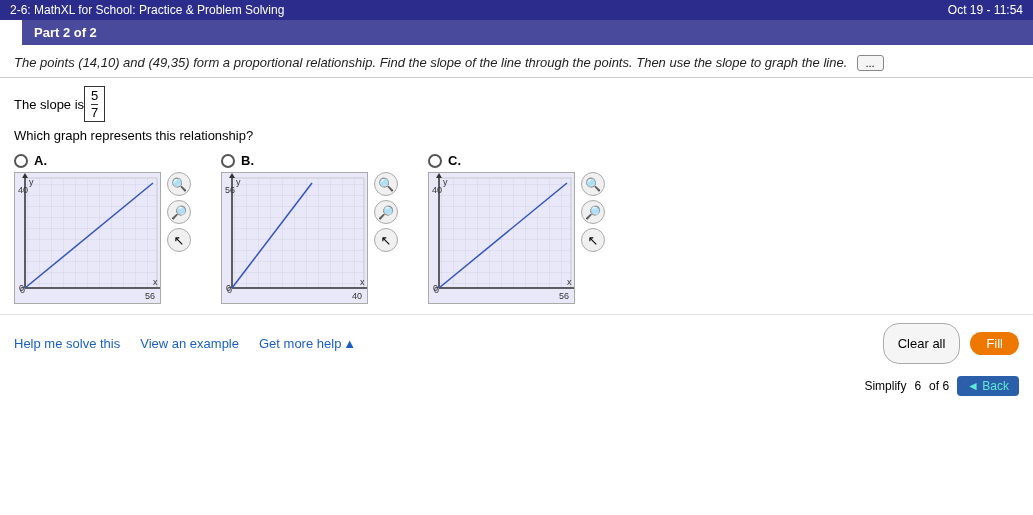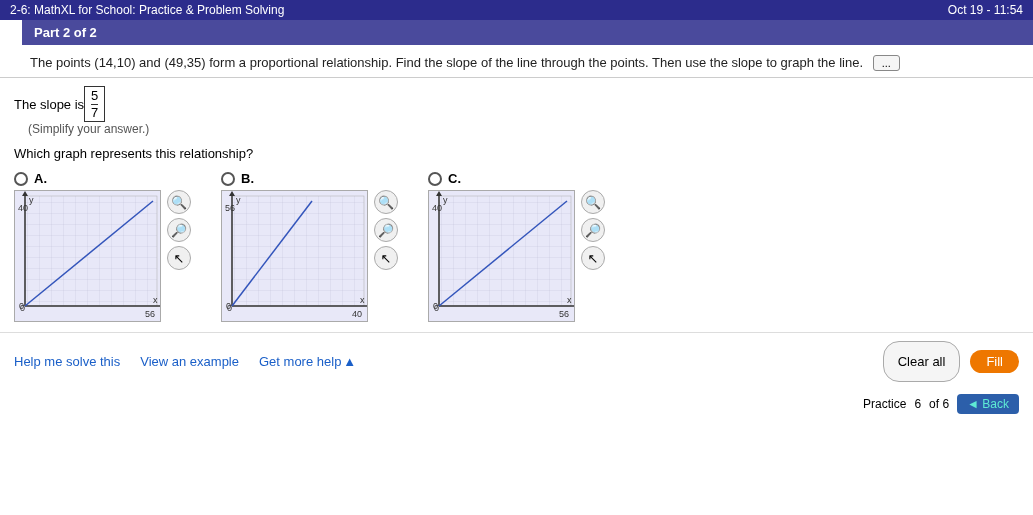--- a/index.html
+++ b/index.html
@@ -21,22 +21,23 @@
     }
     .part-bar {
       background: #4a4a9c;
       color: #fff;
       padding: 5px 12px;
       font-size: 13px;
       font-weight: bold;
       margin-left: 22px;
     }
     .question-area {
-      padding: 10px 14px 6px 30px;
+      padding: 10px 14px 6px 14px;
       border-bottom: 1px solid #ccc;
+      font-style: italic;
     }
     .question-text {
       font-size: 13px;
       color: #222;
       margin-bottom: 8px;
     }
     .expand-btn {
       display: inline-block;
       border: 1px solid #888;
       border-radius: 3px;
@@ -223,21 +224,20 @@
 </div>
 
 <div class="slope-section">
   <div class="slope-text">
     <span>The slope is</span>
     <span class="fraction">
       <span class="fraction-top">5</span>
       <span class="fraction-bottom">7</span>
     </span>
   </div>
-  <div class="simplify-note">(Simplify your answer.)</div>
 </div>
 
 <div class="which-graph">Which graph represents this relationship?</div>
 
 <div class="graphs-row">
 
   <div class="graph-option">
     <div class="option-label-row">
       <div class="radio-circle"></div>
       <span class="option-letter">A.</span>
@@ -364,17 +364,17 @@
     <a class="help-link">Get more help</a>
     <span> ▲</span>
   </span>
   <div class="bottom-right">
     <button class="clear-all-btn">Clear all</button>
     <button class="fill-btn">Fill</button>
   </div>
 </div>
 
 <div class="footer-bar">
-  <span>Practice</span>
+  <span>Simplify</span>
   <span>6</span>
   <span>of 6</span>
   <button class="back-btn">◄ Back</button>
 </div>
 
 </body></html>

